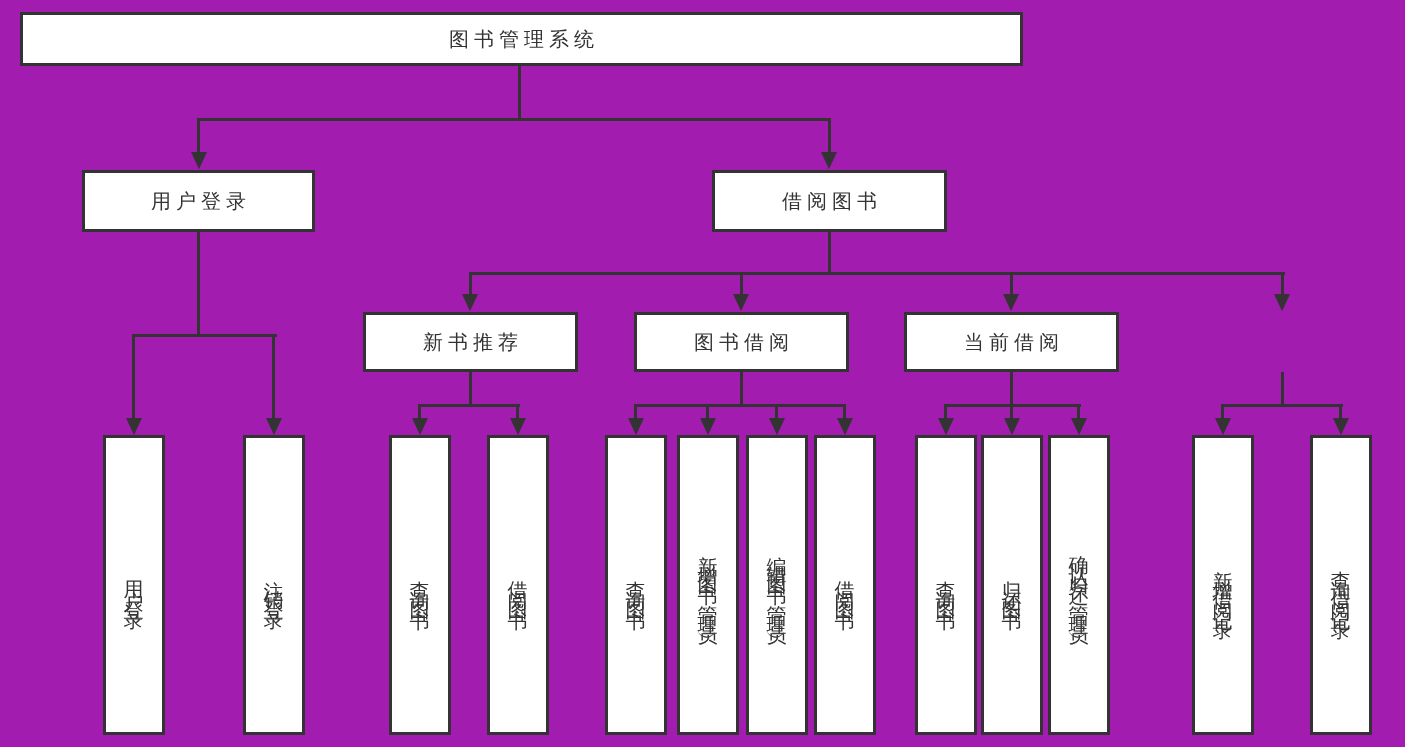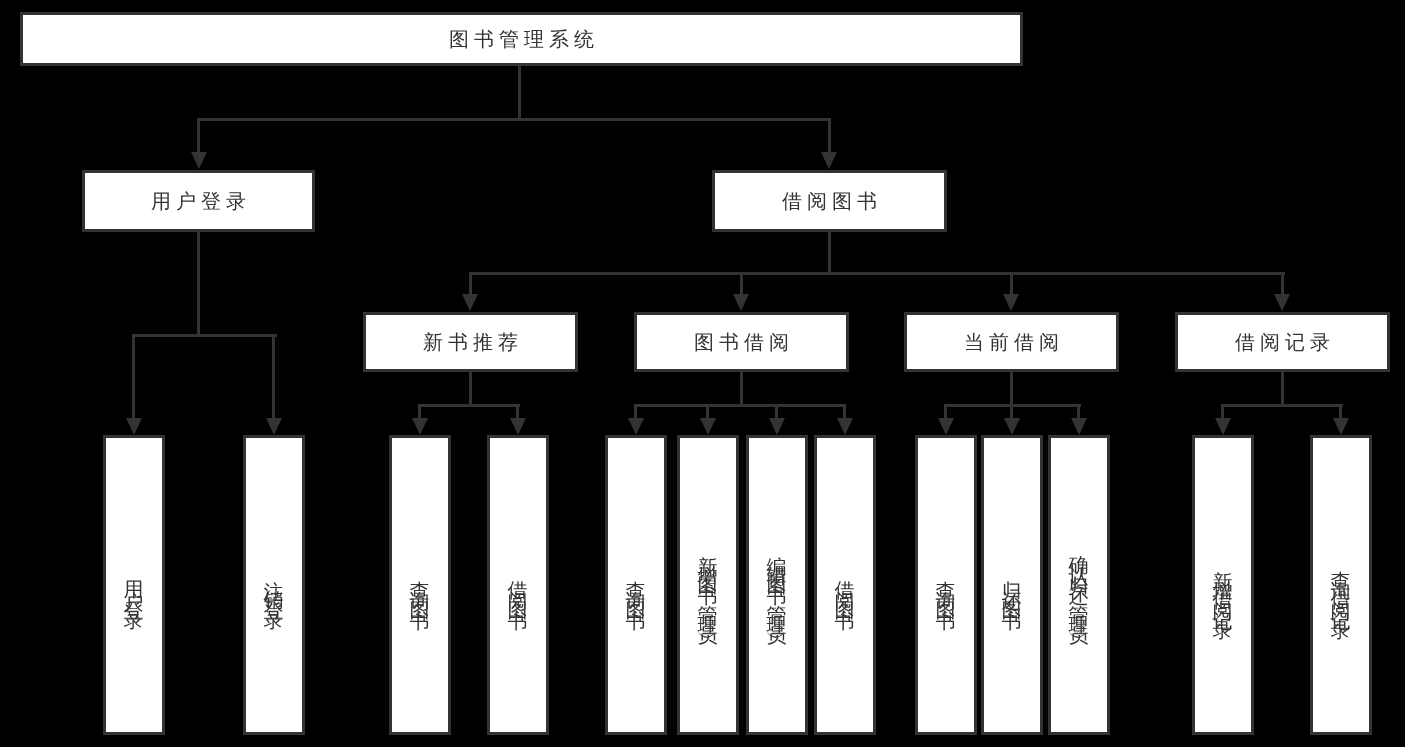--- a/index.html
+++ b/index.html
@@ -1,20 +1,20 @@
 <!DOCTYPE html>
 <html><head>
 <meta charset="utf-8">
 <style>
   html, body { margin: 0; padding: 0; background: #ffffff; }
   #canvas {
     position: relative;
     width: 1405px;
     height: 747px;
-    background: #000000;
+    background: #a21caf;
     font-family: "Liberation Sans", sans-serif;
     overflow: hidden;
   }
   .box {
     position: absolute;
     box-sizing: border-box;
     border: 3px solid #333333;
     background: #ffffff;
     display: flex;
     align-items: center;
@@ -99,23 +99,20 @@
 
   <div class="box" style="left:634px; top:312px; width:215px; height:60px;">
     <span class="caption">图书借阅</span>
   </div>
   <div class="box" style="left:363px; top:312px; width:215px; height:60px;">
     <span class="caption">新书推荐</span>
   </div>
   <div class="box" style="left:904px; top:312px; width:215px; height:60px;">
     <span class="caption">当前借阅</span>
   </div>
-  <div class="box" style="left:1175px; top:312px; width:215px; height:60px;">
-    <span class="caption">借阅记录</span>
-  </div>
 
   <div class="vl" style="left:469px; top:372px; height:35px;"></div>
   <div class="hl" style="left:418px; top:404px; width:102px;"></div>
   <div class="vl" style="left:418px; top:404px; height:16px;"></div>
   <div class="ah" style="left:412px; top:418px;"></div>
   <div class="vl" style="left:516px; top:404px; height:16px;"></div>
   <div class="ah" style="left:510px; top:418px;"></div>
 
   <div class="vl" style="left:740px; top:372px; height:35px;"></div>
   <div class="hl" style="left:634px; top:404px; width:212px;"></div>

